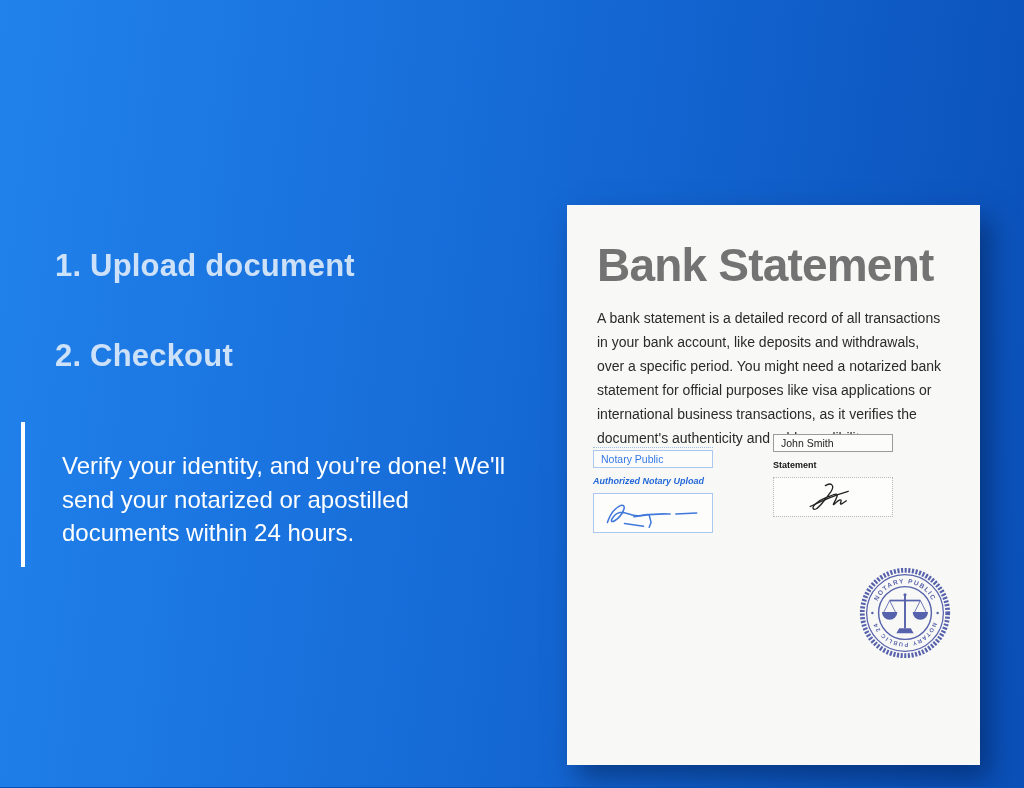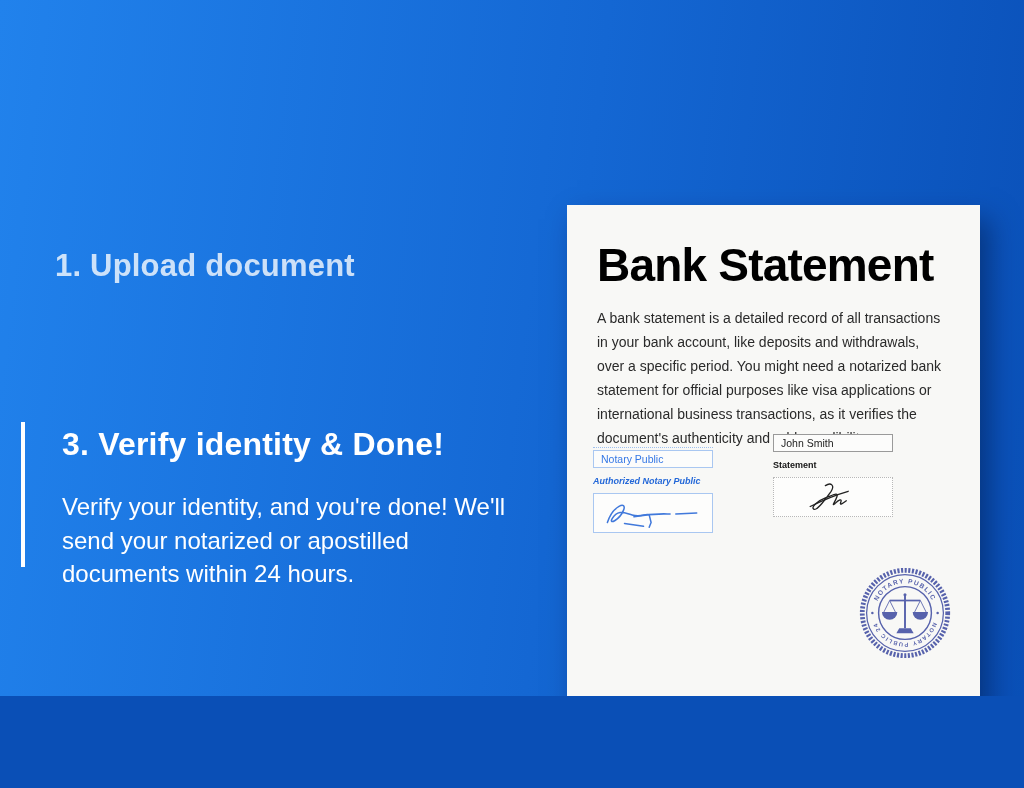--- a/index.html
+++ b/index.html
@@ -1,18 +1,18 @@
 <!DOCTYPE html>
 <html><head>
 <meta charset="utf-8">
 <style>
   * { margin:0; padding:0; box-sizing:border-box; }
   body { background:#0a4fb6; font-family:"Liberation Sans", sans-serif; }
   .stage {
-    position:relative; width:1024px; height:696px; overflow:hidden;
+    position:relative; width:1024px; height:787px; overflow:hidden;
     background:linear-gradient(97deg, #2182ec 0%, #1467d3 55%, #0a50b8 100%);
   }
   
   .step {
     position:absolute; left:55px; color:rgba(255,255,255,0.78);
     font-size:31px; font-weight:700; letter-spacing:0.2px;
   }
   .step.s1 { top:248px; }
   .step.s2 { top:338px; }
   .step3-wrap {
@@ -23,21 +23,21 @@
   .step3-desc {
     color:#ffffff; font-size:24px; font-weight:400; line-height:33.5px;
     margin-top:27px; max-width:470px;
   }
   
   .paper {
     position:absolute; left:567px; top:205px; width:413px; height:560px;
     background:#f8f8f6; box-shadow:10px 14px 26px rgba(2,24,70,0.5);
   }
   .doc-title {
-    position:absolute; left:30px; top:33px; color:#000000;
+    position:absolute; left:30px; top:33px; color:#737373;
     font-size:46px; font-weight:700; letter-spacing:-0.8px; white-space:nowrap;
   }
   .doc-body {
     position:absolute; left:30px; top:101px; width:345px;
     font-size:14px; line-height:24px; color:#2a2a2a;
   }
   .sig-col { position:absolute; width:120px; }
   .sig-col.notary { left:26px; top:242px; }
   .sig-col.customer { left:206px; top:229px; }
   .dotted-rule { border-top:1px dotted #9fc0ee; margin-bottom:2px; }
@@ -57,35 +57,35 @@
   
   .seal { position:absolute; left:290px; top:360px; width:96px; height:96px; opacity:0.92; }
   .seal text { font-weight:700; letter-spacing:1.3px; }
 </style>
 </head>
 <body>
 
 <div class="stage">
 
   <div class="step s1">1. Upload document</div>
+  <div class="step s2">2. Checkout</div>
 
   <div class="step3-wrap">
 
-    <div class="step3-title">3. Verify identity &amp; Done!</div>
     <div class="step3-desc">Verify your identity, and you're done! We'll send your notarized or apostilled documents within 24 hours.</div>
   </div>
 
   <div class="paper">
     <div class="doc-title">Bank Statement</div>
     <div class="doc-body">A bank statement is a detailed record of all transactions in your bank account, like deposits and withdrawals, over a specific period. You might need a notarized bank statement for official purposes like visa applications or international business transactions, as it verifies the document's authenticity and adds credibility.</div>
 
     <div class="sig-col notary">
       <div class="dotted-rule"></div>
       <div class="name-box blue">Notary Public</div>
-      <div class="sig-label blue">Authorized Notary Public</div>
+      <div class="sig-label blue">Authorized Notary Upload</div>
       <div class="sig-box blue">
         <svg viewBox="0 0 120 40">
           <g fill="none" stroke="#4179db" stroke-width="1.6" stroke-linecap="round">
             <path d="M12 30 C18 12 33 7 29 17 C25 27 13 33 17 26 C23 16 30 20 38 22 C48 25 52 20 56 22 L58 30 L56 35"></path>
             <path d="M40 24 C60 20 72 21 78 21"></path>
             <path d="M84 21 L106 20"></path>
             <path d="M30 31 L50 34"></path>
           </g>
         </svg>
       </div>

